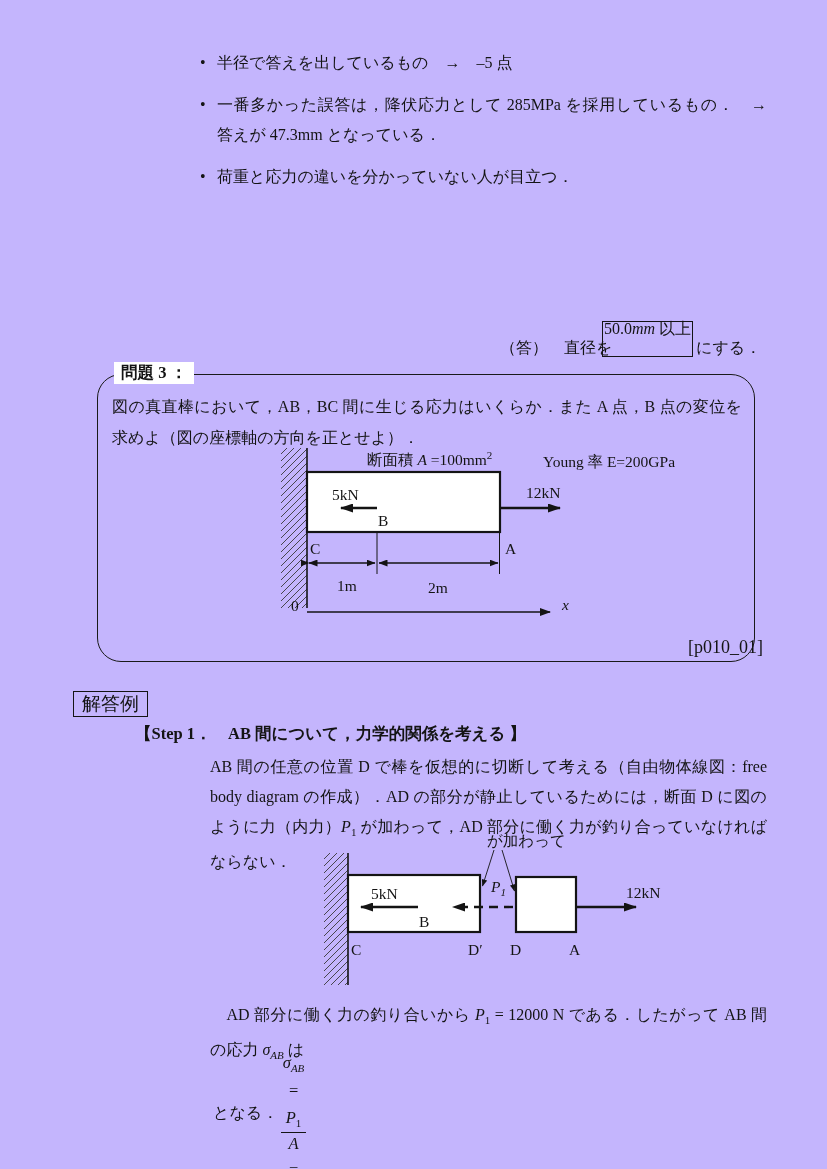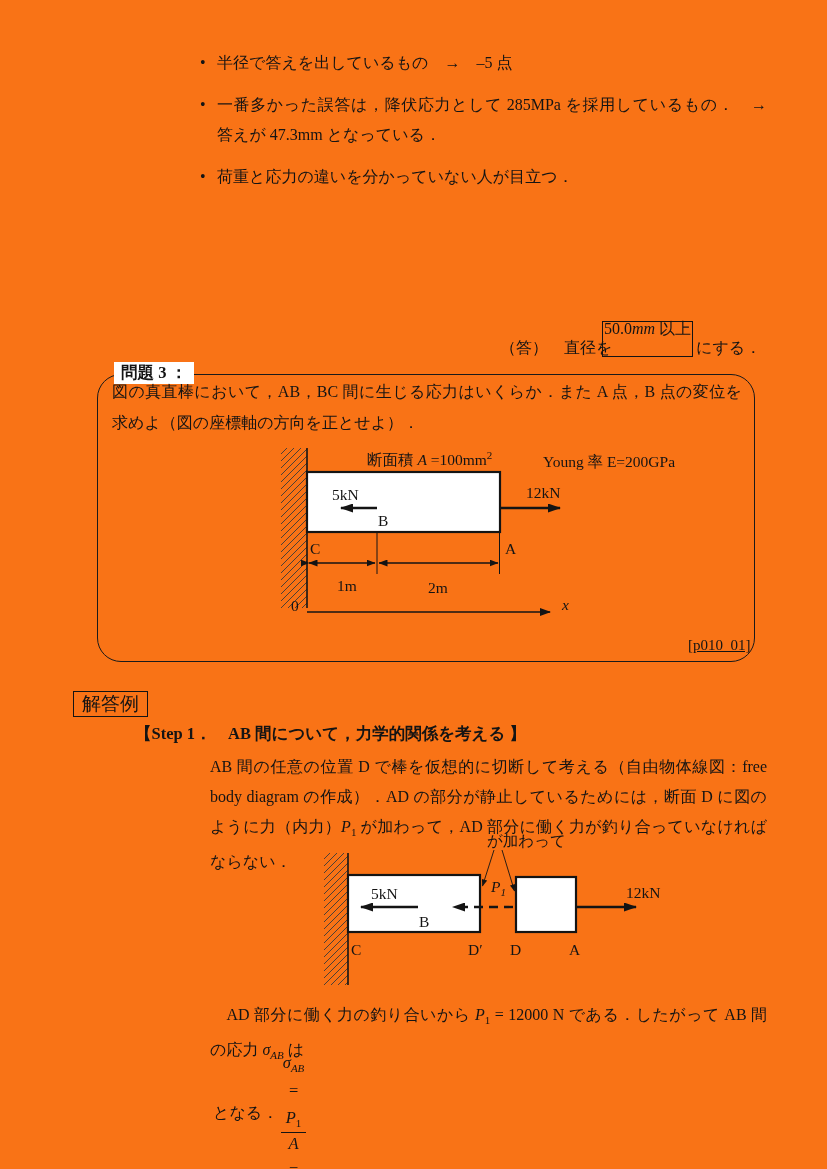--- a/index.html
+++ b/index.html
@@ -1,32 +1,32 @@
 <!DOCTYPE html>
 <html><head>
 <meta charset="utf-8">
 <style>
   html,body { margin:0; padding:0; background:#ffffff; }
   .page {
-    position:relative; width:827px; height:1169px; background:#f97316;
+    position:relative; width:827px; height:1169px; background:#c4b5fd;
     font-family:"Liberation Serif","DejaVu Serif",serif;
     color:#141414; font-size:16px; overflow:hidden;
   }
   .abs { position:absolute; }
   .jp { line-height:30px; text-align:justify; }
   .bullets { list-style:none; margin:0; padding:0; }
   .bullets li { position:relative; padding-left:17px; margin-bottom:12px; line-height:30px; text-align:justify; }
   .bullets li::before { content:"•"; position:absolute; left:0; top:0; }
   .answer-box { position:absolute; border:1.2px solid #141414; }
   .answer-box .inner { position:absolute; left:0; right:0; top:-3px; text-align:center; white-space:nowrap; }
   .problem-box { position:absolute; border:1.6px solid #1a1a1a; border-radius:24px; }
   .box-title { position:absolute; top:-13px; left:16px; background:#ffffff; padding:0 7px; font-weight:bold; font-size:16.5px; white-space:nowrap; }
   .fl { position:absolute; white-space:nowrap; font-size:15.5px; line-height:17px; }
   .it { font-style:italic; }
-  .tag { font-size:15px;text-decoration:underline; }
+  .tag { font-size:18px; }
   .label-box { position:absolute; border:1.5px solid #141414; padding:2px 8px 3px; font-size:19px; line-height:19px; }
   .step-head { position:absolute; font-weight:bold; font-size:16.5px; white-space:nowrap; }
   .formula { position:absolute; display:flex; align-items:center; gap:7px; font-size:16.5px; }
   .frac { display:inline-flex; flex-direction:column; align-items:center; line-height:1.18; }
   .frac .num { border-bottom:1.2px solid #141414; padding:0 5px 1px; }
   .frac .den { padding-top:1px; }
   sub { font-size:11px; }
   sup { font-size:11px; }
 </style>
 </head>
@@ -42,21 +42,21 @@
 
   <span class="abs" style="left:500px; top:338px; white-space:nowrap;">（答）　直径を</span>
   <span class="answer-box" style="left:602px; top:321px; width:89px; height:34px;">
     <span class="inner">50.0<i>mm</i> 以上</span>
   </span>
   <span class="abs" style="left:696px; top:338px; white-space:nowrap;">にする．</span>
 
   <div class="problem-box" style="left:97px; top:374px; width:656px; height:286px;">
     <span class="box-title">問題 3 ：</span>
   </div>
-  <div class="abs jp" style="left:112px; top:376px; width:630px; line-height:31px;">図の真直棒において，AB，BC 間に生じる応力はいくらか．また A 点，B 点の変位を求めよ（図の座標軸の方向を正とせよ）．</div>
+  <div class="abs jp" style="left:112px; top:391px; width:630px; line-height:31px;">図の真直棒において，AB，BC 間に生じる応力はいくらか．また A 点，B 点の変位を求めよ（図の座標軸の方向を正とせよ）．</div>
   <span class="abs tag" style="left:688px; top:637px;">[p010_01]</span>
 
   <svg class="abs" style="left:278px; top:444px;" width="292" height="176" viewBox="278 444 292 176">
     <defs>
       <pattern id="hp1" patternUnits="userSpaceOnUse" width="7" height="7">
         <path d="M0,7 L7,0" stroke="#3a3a3a" stroke-width="0.9"></path>
       </pattern>
       <marker id="ah1" markerUnits="userSpaceOnUse" markerWidth="13" markerHeight="9" refX="12" refY="4.5" orient="auto">
         <path d="M0,0 L13,4.5 L0,9 Z" fill="#141414"></path>
       </marker>

